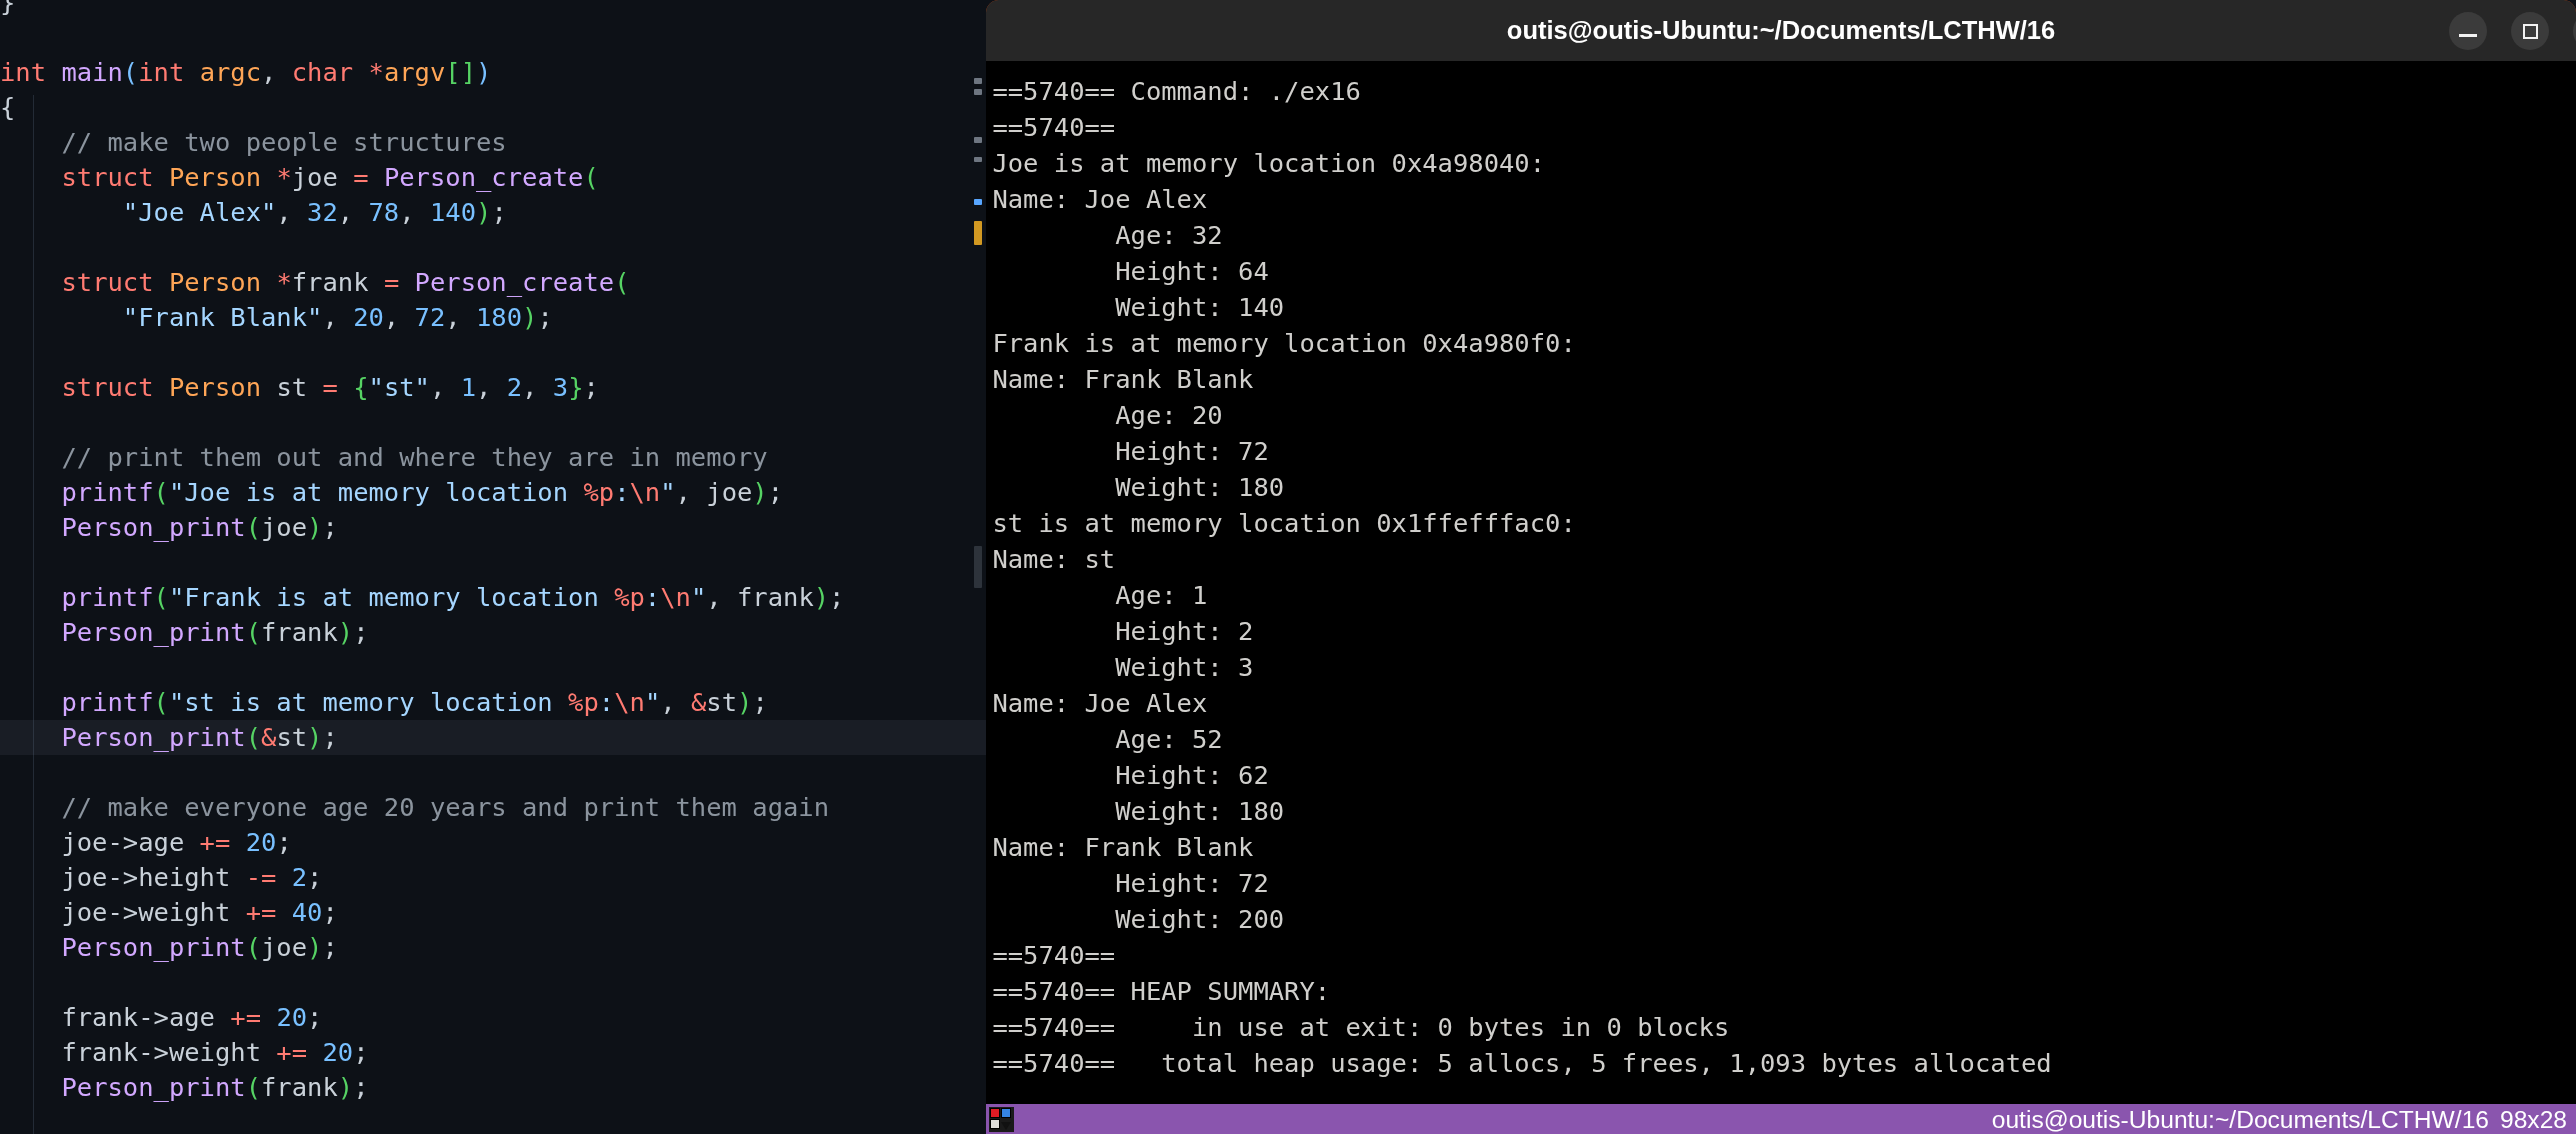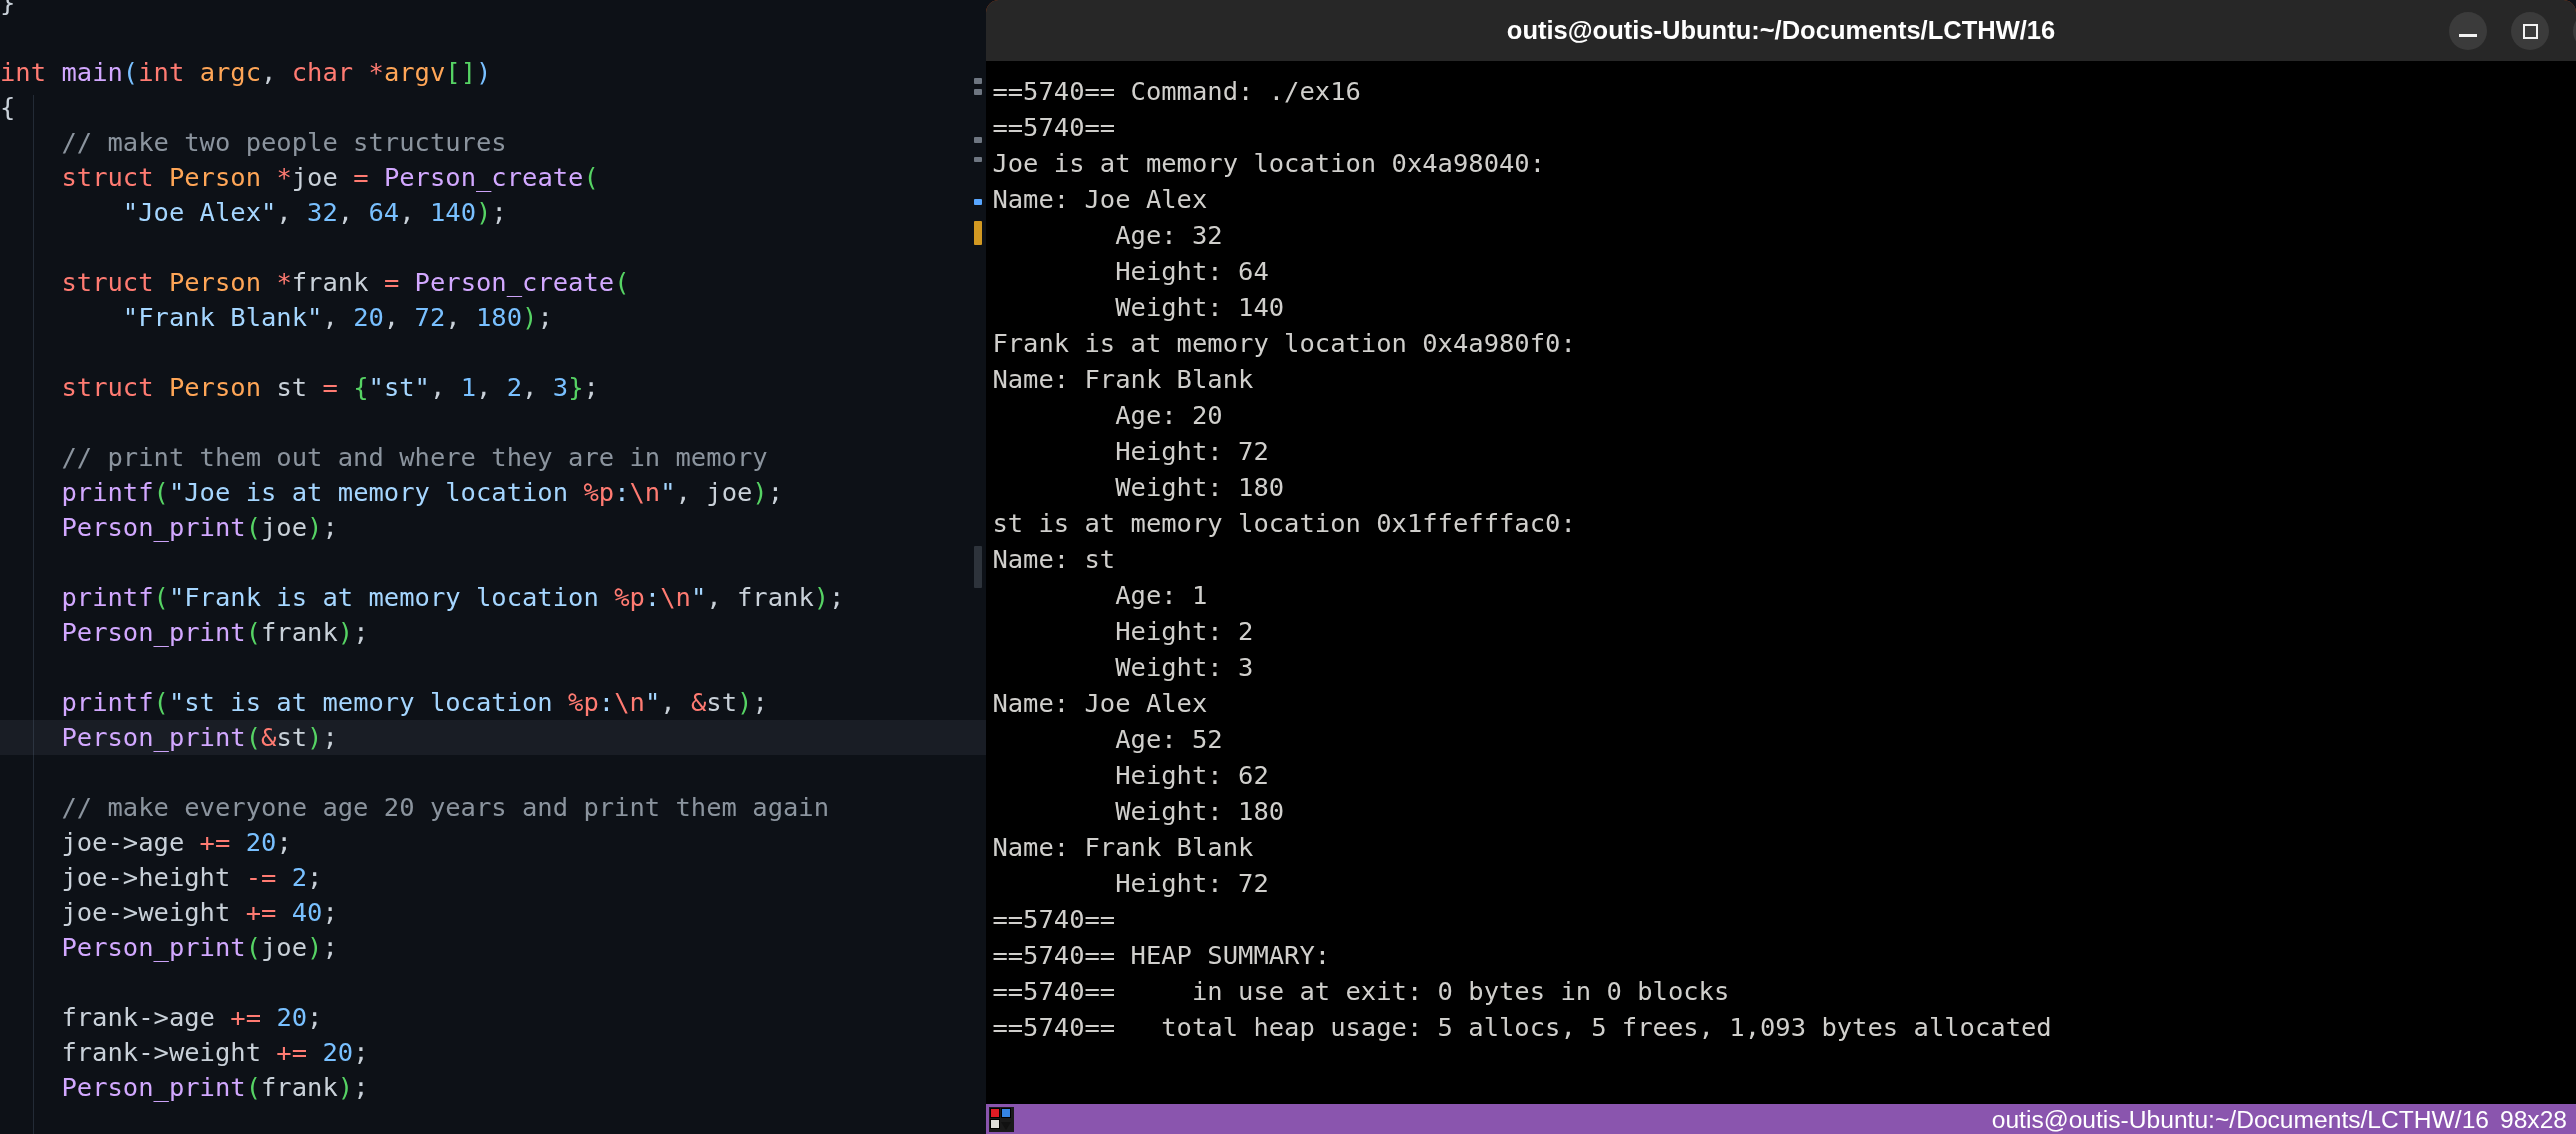--- a/index.html
+++ b/index.html
@@ -62,21 +62,21 @@
 
   <div class="editor">
     <div class="indent-guide"></div>
     <div class="code" id="code">
         <div class="line"><span class="tok-plain">}</span></div>
         <div class="line"></div>
         <div class="line"><span class="tok-keyword">int</span><span class="tok-plain"> </span><span class="tok-function">main</span><span class="tok-bracket_blue">(</span><span class="tok-keyword">int</span><span class="tok-plain"> </span><span class="tok-type">argc</span><span class="tok-plain">, </span><span class="tok-keyword">char</span><span class="tok-plain"> </span><span class="tok-keyword">*</span><span class="tok-type">argv</span><span class="tok-bracket_green">[]</span><span class="tok-bracket_blue">)</span></div>
         <div class="line"><span class="tok-plain">{</span></div>
         <div class="line"><span class="tok-plain">    </span><span class="tok-comment">// make two people structures</span></div>
         <div class="line"><span class="tok-plain">    </span><span class="tok-keyword">struct</span><span class="tok-plain"> </span><span class="tok-type">Person</span><span class="tok-plain"> </span><span class="tok-keyword">*</span><span class="tok-plain">joe </span><span class="tok-keyword">=</span><span class="tok-plain"> </span><span class="tok-function">Person_create</span><span class="tok-bracket_green">(</span></div>
-        <div class="line"><span class="tok-plain">        </span><span class="tok-string">"Joe Alex"</span><span class="tok-plain">, </span><span class="tok-number">32</span><span class="tok-plain">, </span><span class="tok-number">64</span><span class="tok-plain">, </span><span class="tok-number">140</span><span class="tok-bracket_green">)</span><span class="tok-plain">;</span></div>
+        <div class="line"><span class="tok-plain">        </span><span class="tok-string">"Joe Alex"</span><span class="tok-plain">, </span><span class="tok-number">32</span><span class="tok-plain">, </span><span class="tok-number">78</span><span class="tok-plain">, </span><span class="tok-number">140</span><span class="tok-bracket_green">)</span><span class="tok-plain">;</span></div>
         <div class="line"></div>
         <div class="line"><span class="tok-plain">    </span><span class="tok-keyword">struct</span><span class="tok-plain"> </span><span class="tok-type">Person</span><span class="tok-plain"> </span><span class="tok-keyword">*</span><span class="tok-plain">frank </span><span class="tok-keyword">=</span><span class="tok-plain"> </span><span class="tok-function">Person_create</span><span class="tok-bracket_green">(</span></div>
         <div class="line"><span class="tok-plain">        </span><span class="tok-string">"Frank Blank"</span><span class="tok-plain">, </span><span class="tok-number">20</span><span class="tok-plain">, </span><span class="tok-number">72</span><span class="tok-plain">, </span><span class="tok-number">180</span><span class="tok-bracket_green">)</span><span class="tok-plain">;</span></div>
         <div class="line"></div>
         <div class="line"><span class="tok-plain">    </span><span class="tok-keyword">struct</span><span class="tok-plain"> </span><span class="tok-type">Person</span><span class="tok-plain"> st </span><span class="tok-keyword">=</span><span class="tok-plain"> </span><span class="tok-bracket_green">{</span><span class="tok-string">"st"</span><span class="tok-plain">, </span><span class="tok-number">1</span><span class="tok-plain">, </span><span class="tok-number">2</span><span class="tok-plain">, </span><span class="tok-number">3</span><span class="tok-bracket_green">}</span><span class="tok-plain">;</span></div>
         <div class="line"></div>
         <div class="line"><span class="tok-plain">    </span><span class="tok-comment">// print them out and where they are in memory</span></div>
         <div class="line"><span class="tok-plain">    </span><span class="tok-function">printf</span><span class="tok-bracket_green">(</span><span class="tok-string">"Joe is at memory location </span><span class="tok-keyword">%p</span><span class="tok-string">:</span><span class="tok-keyword">\n</span><span class="tok-string">"</span><span class="tok-plain">, joe</span><span class="tok-bracket_green">)</span><span class="tok-plain">;</span></div>
         <div class="line"><span class="tok-plain">    </span><span class="tok-function">Person_print</span><span class="tok-bracket_green">(</span><span class="tok-plain">joe</span><span class="tok-bracket_green">)</span><span class="tok-plain">;</span></div>
         <div class="line"></div>
@@ -137,20 +137,21 @@
         <div class="tline">Name: st</div>
         <div class="tline">        Age: 1</div>
         <div class="tline">        Height: 2</div>
         <div class="tline">        Weight: 3</div>
         <div class="tline">Name: Joe Alex</div>
         <div class="tline">        Age: 52</div>
         <div class="tline">        Height: 62</div>
         <div class="tline">        Weight: 180</div>
         <div class="tline">Name: Frank Blank</div>
         <div class="tline">        Height: 72</div>
+        <div class="tline">        Weight: 200</div>
         <div class="tline">==5740==</div>
         <div class="tline">==5740== HEAP SUMMARY:</div>
         <div class="tline">==5740==     in use at exit: 0 bytes in 0 blocks</div>
         <div class="tline">==5740==   total heap usage: 5 allocs, 5 frees, 1,093 bytes allocated</div>
       </div>
     <div class="size-bar">
       <div class="size-icon">
         <span class="sq red"></span>
         <span class="sq blue"></span>
         <span class="sq gray"></span>

